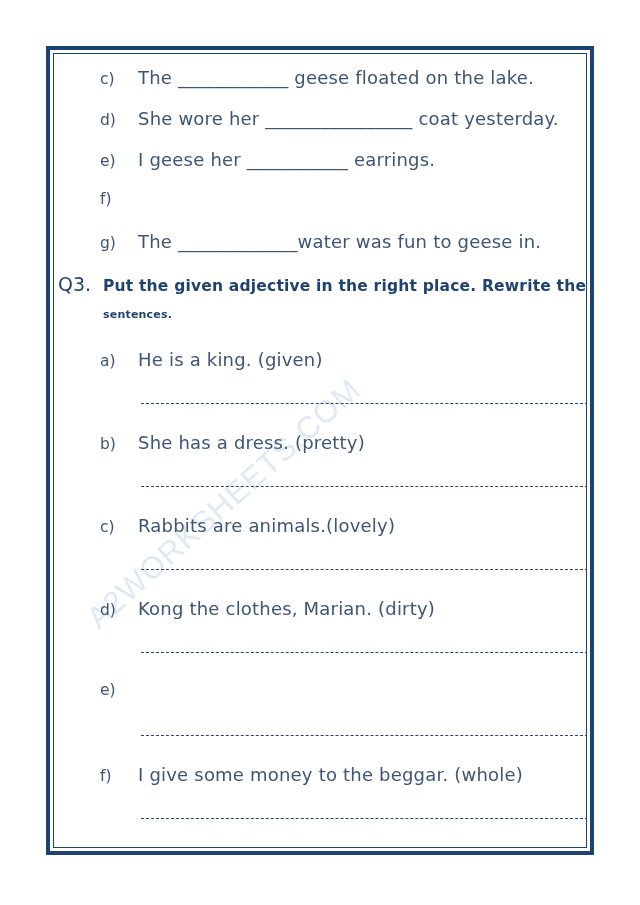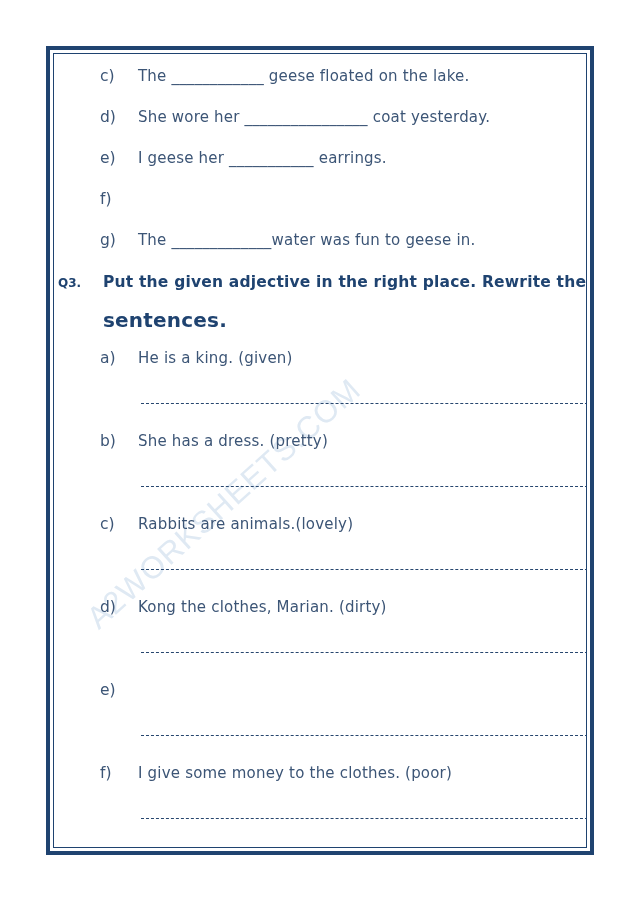--- a/index.html
+++ b/index.html
@@ -79,44 +79,44 @@
   .marker {
     width: 38px;
     flex: 0 0 38px;
     color: #3c5576;
     font-size: 15.5px;
     font-family: "DejaVu Sans", sans-serif;
   }
 
   .sentence {
     color: #3c5576;
-    font-size: 15px;
+    font-size: 18px;
     font-family: "DejaVu Sans", sans-serif;
     letter-spacing: 0.2px;
   }
 
   .qnum {
     width: 45px;
     flex: 0 0 45px;
     color: #1f4370;
-    font-size: 12px;
-    font-weight: bold;
+    font-size: 19px;
+    font-weight: normal;
   }
 
   .qtext {
     color: #1f4370;
     font-size: 15.5px;
     font-weight: bold;
     letter-spacing: 0.2px;
   }
 
   .qtext-l2 {
     position: absolute;
     color: #1f4370;
-    font-size: 20px;
+    font-size: 11px;
     font-weight: bold;
     letter-spacing: 0.2px;
   }
 
   .answer-line {
     position: absolute;
     left: 87px;
     width: 447px;
     height: 0;
     border-top: 1.6px dashed #27466e;
@@ -186,19 +186,19 @@
       </div>
       <div class="answer-line" style="top:598px;"></div>
 
       <div class="item-row" style="left:46px; top:627px;">
         <span class="marker">e)</span>
       </div>
       <div class="answer-line" style="top:681px;"></div>
 
       <div class="item-row" style="left:46px; top:710px;">
         <span class="marker">f)</span>
-        <span class="sentence">I give some money to the clothes. (poor)</span>
+        <span class="sentence">I give some money to the beggar. (whole)</span>
       </div>
       <div class="answer-line" style="top:764px;"></div>
 
     </div>
   </div>
 </div>
 
 </body></html>

